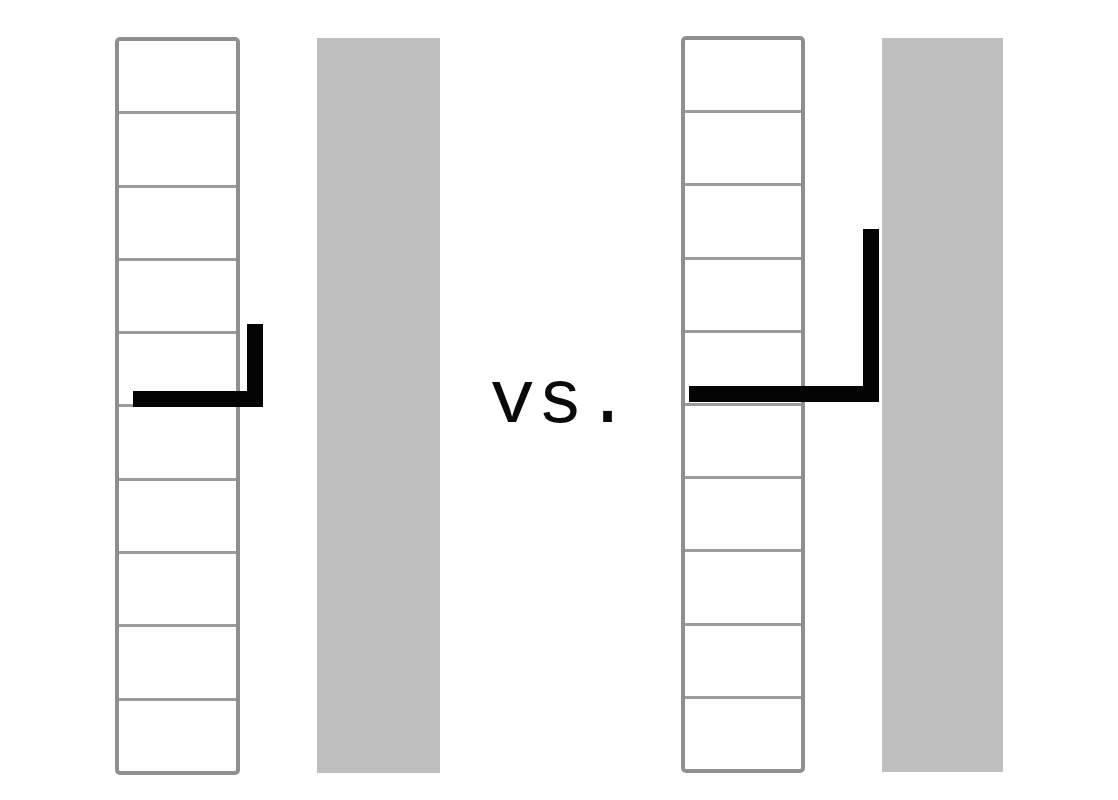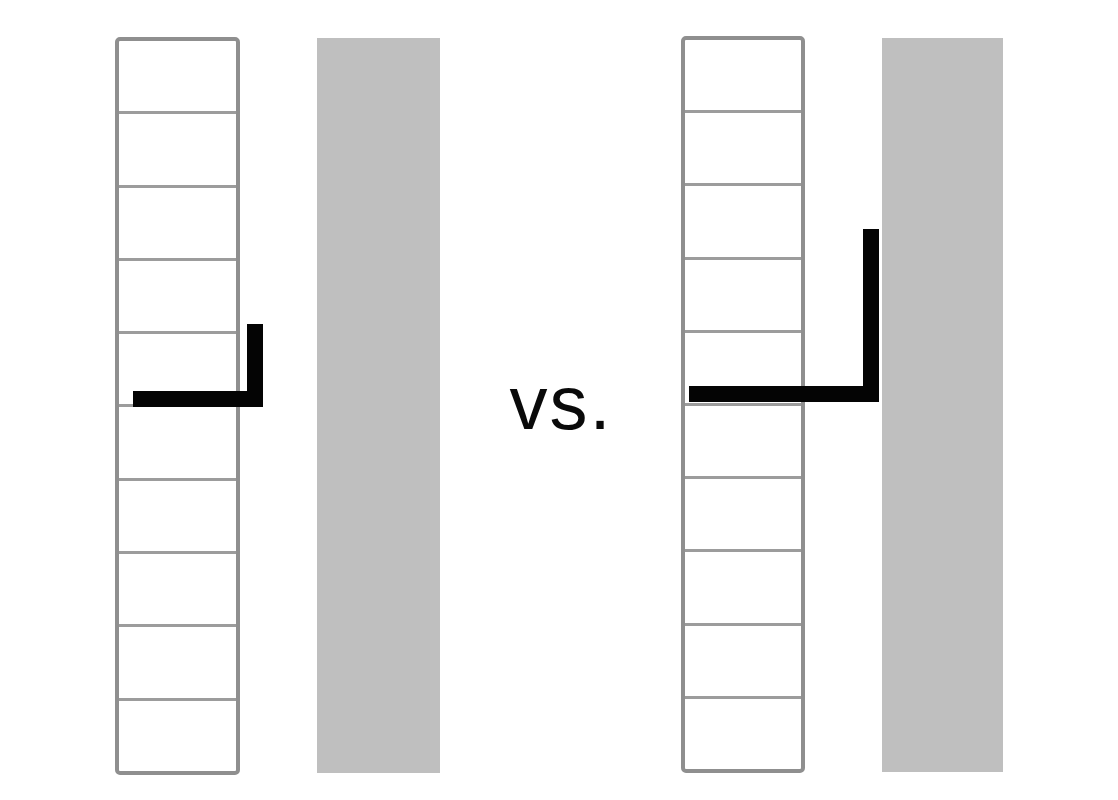--- a/index.html
+++ b/index.html
@@ -9,21 +9,21 @@
     --bar-fill:#bfbfbf;
     --bracket:#040404;
     --vs-text:#0a0a0a;
   }
   html,body{margin:0;padding:0;background:var(--background);}
   .stage{
     position:relative;
     width:1118px;height:800px;
     background:var(--background);
     overflow:hidden;
-    font-family:Liberation Sans, sans-serif;
+    font-family:Liberation Mono, monospace;
   }
   .ladder{
     position:absolute;
     box-sizing:border-box;
     border:4px solid var(--ladder-border);
     border-radius:5px;
     background:#ffffff;
     display:flex;
     flex-direction:column;
   }

